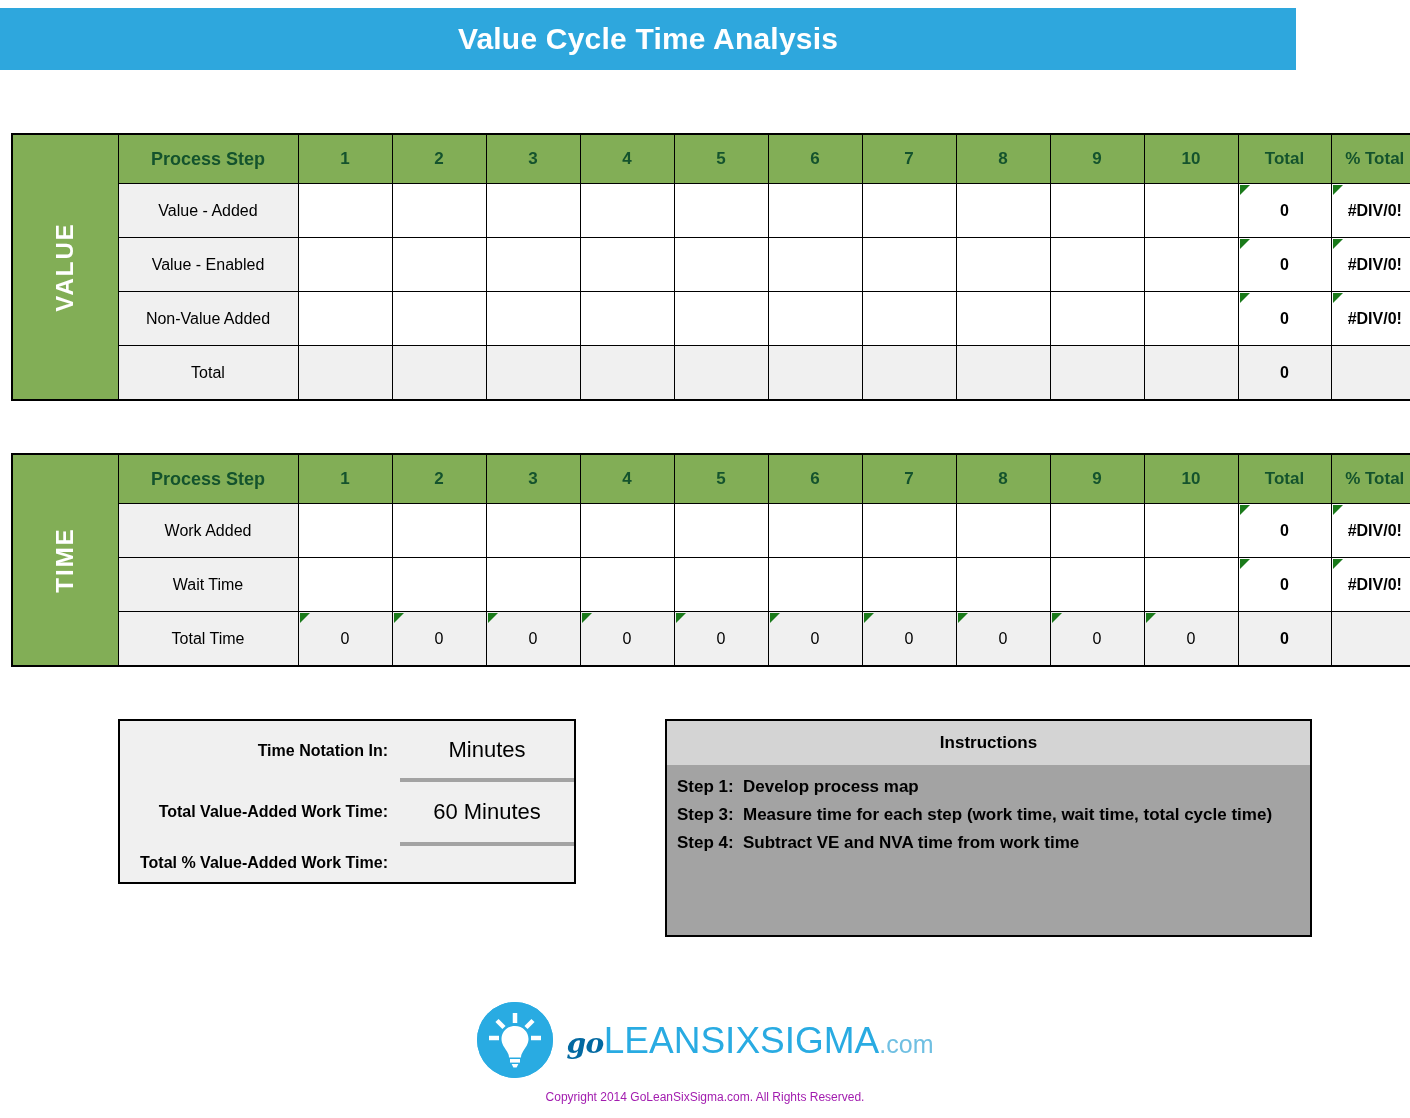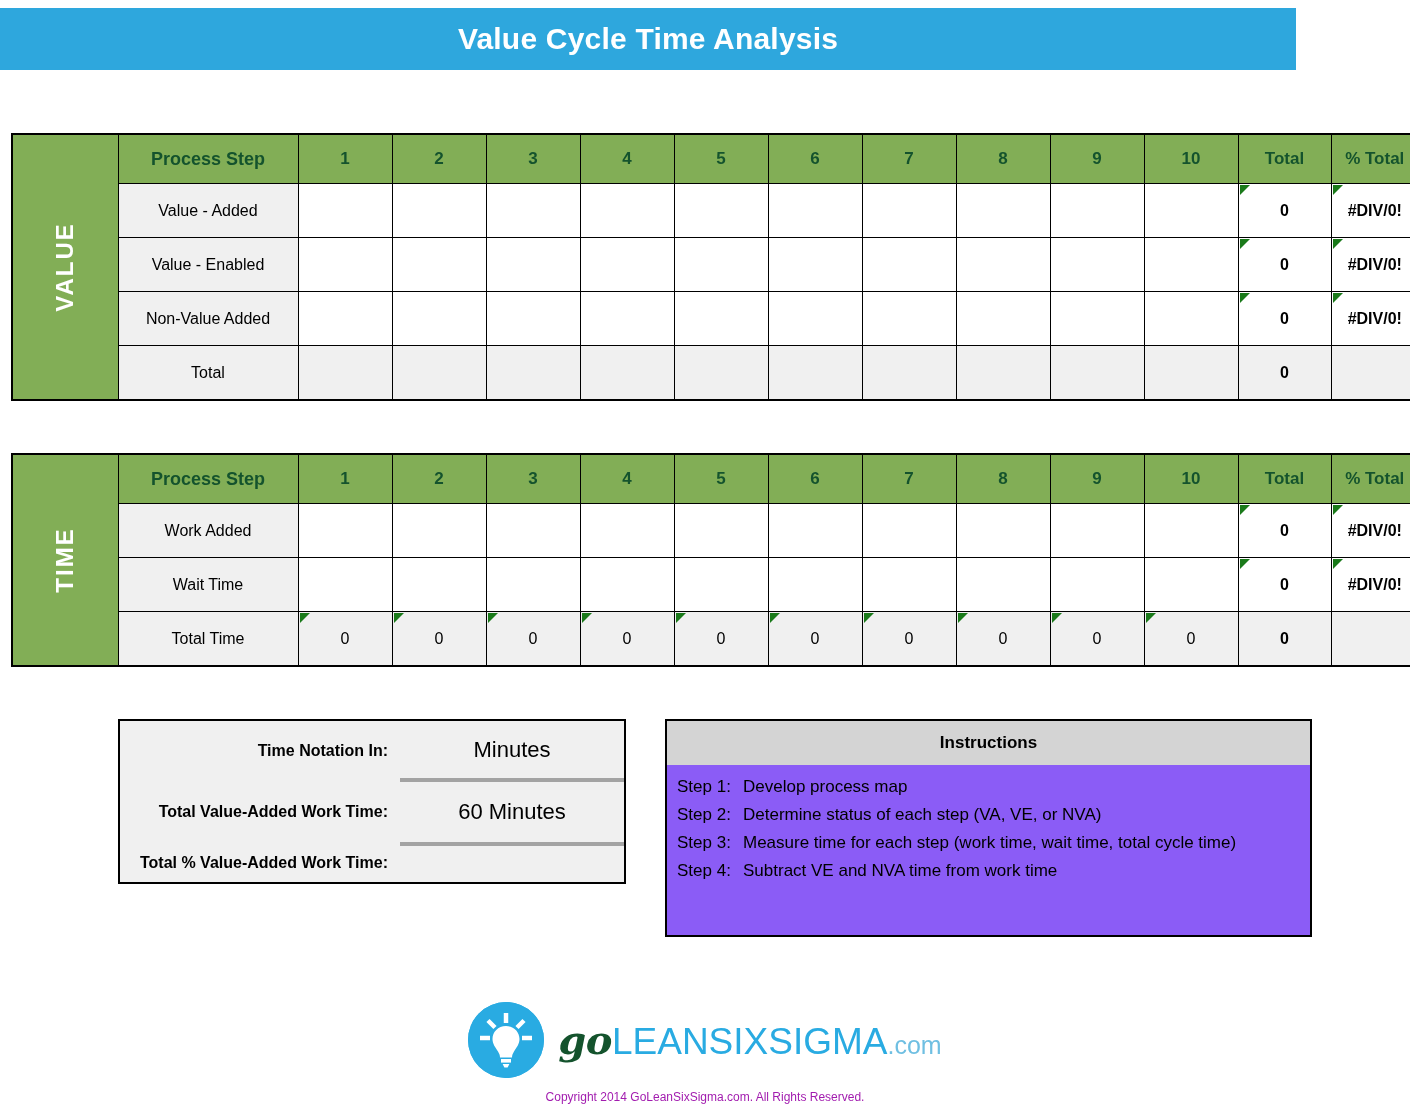--- a/index.html
+++ b/index.html
@@ -107,21 +107,21 @@
 
   
   #value-table { left: 11px; top: 133px; width: 1388px; }
   #time-table  { left: 11px; top: 453px; width: 1388px; }
 
   
   .summary-box {
     position: absolute;
     left: 118px;
     top: 719px;
-    width: 508px;
+    width: 458px;
     height: 165px;
     border: 2px solid #000;
     background: #f0f0f0;
     box-sizing: border-box;
   }
   .summary-table {
     width: 100%;
     height: 100%;
     border-collapse: collapse;
     table-layout: fixed;
@@ -149,34 +149,35 @@
   }
 
   
   .instructions-box {
     position: absolute;
     left: 665px;
     top: 719px;
     width: 647px;
     height: 218px;
     border: 2px solid #000;
-    background: #8b5cf6;
+    background: #a3a3a3;
     box-sizing: border-box;
   }
   .instructions-title {
     height: 44px;
     background: #d4d4d4;
     display: flex;
     align-items: center;
     justify-content: center;
     font-weight: bold;
     font-size: 17px;
   }
   .instructions-body {
     padding: 8px 16px 0 10px;
+    font-weight: bold;
   }
   .instr-line {
     font-size: 17px;
     line-height: 28px;
     white-space: nowrap;
   }
   .instr-line .step-no {
     display: inline-block;
     width: 66px;
   }
@@ -203,25 +204,25 @@
     background: #29abe2;
     position: relative;
   }
   .logo-text {
     font-size: 37px;
     line-height: 1;
     letter-spacing: -0.5px;
     white-space: nowrap;
   }
   .logo-go {
-    color: #14532d;
+    color: #0369a1;
     font-family: "DejaVu Serif", serif;
     font-weight: bold;
     font-style: italic;
-    font-size: 40px;
+    font-size: 28px;
   }
   .logo-lss {
     color: #29abe2;
     font-weight: normal;
     letter-spacing: 0px;
   }
   .logo-com {
     color: #6fbfe2;
     font-size: 25px;
     letter-spacing: 0px;
@@ -446,23 +447,20 @@
       </tr>
     </tbody>
   </table>
 </div>
 
 <div class="instructions-box">
   <div class="instructions-title">Instructions</div>
   <div class="instructions-body">
     <div class="instr-line">
       <span class="step-no">Step 1:</span><span>Develop process map</span>
-    </div>
-    <div class="instr-line">
-      <span class="step-no">Step 2:</span><span>Determine status of each step (VA, VE, or NVA)</span>
     </div>
     <div class="instr-line">
       <span class="step-no">Step 3:</span><span>Measure time for each step (work time, wait time, total cycle time)</span>
     </div>
     <div class="instr-line">
       <span class="step-no">Step 4:</span><span>Subtract VE and NVA time from work time</span>
     </div>
   </div>
 </div>
 

